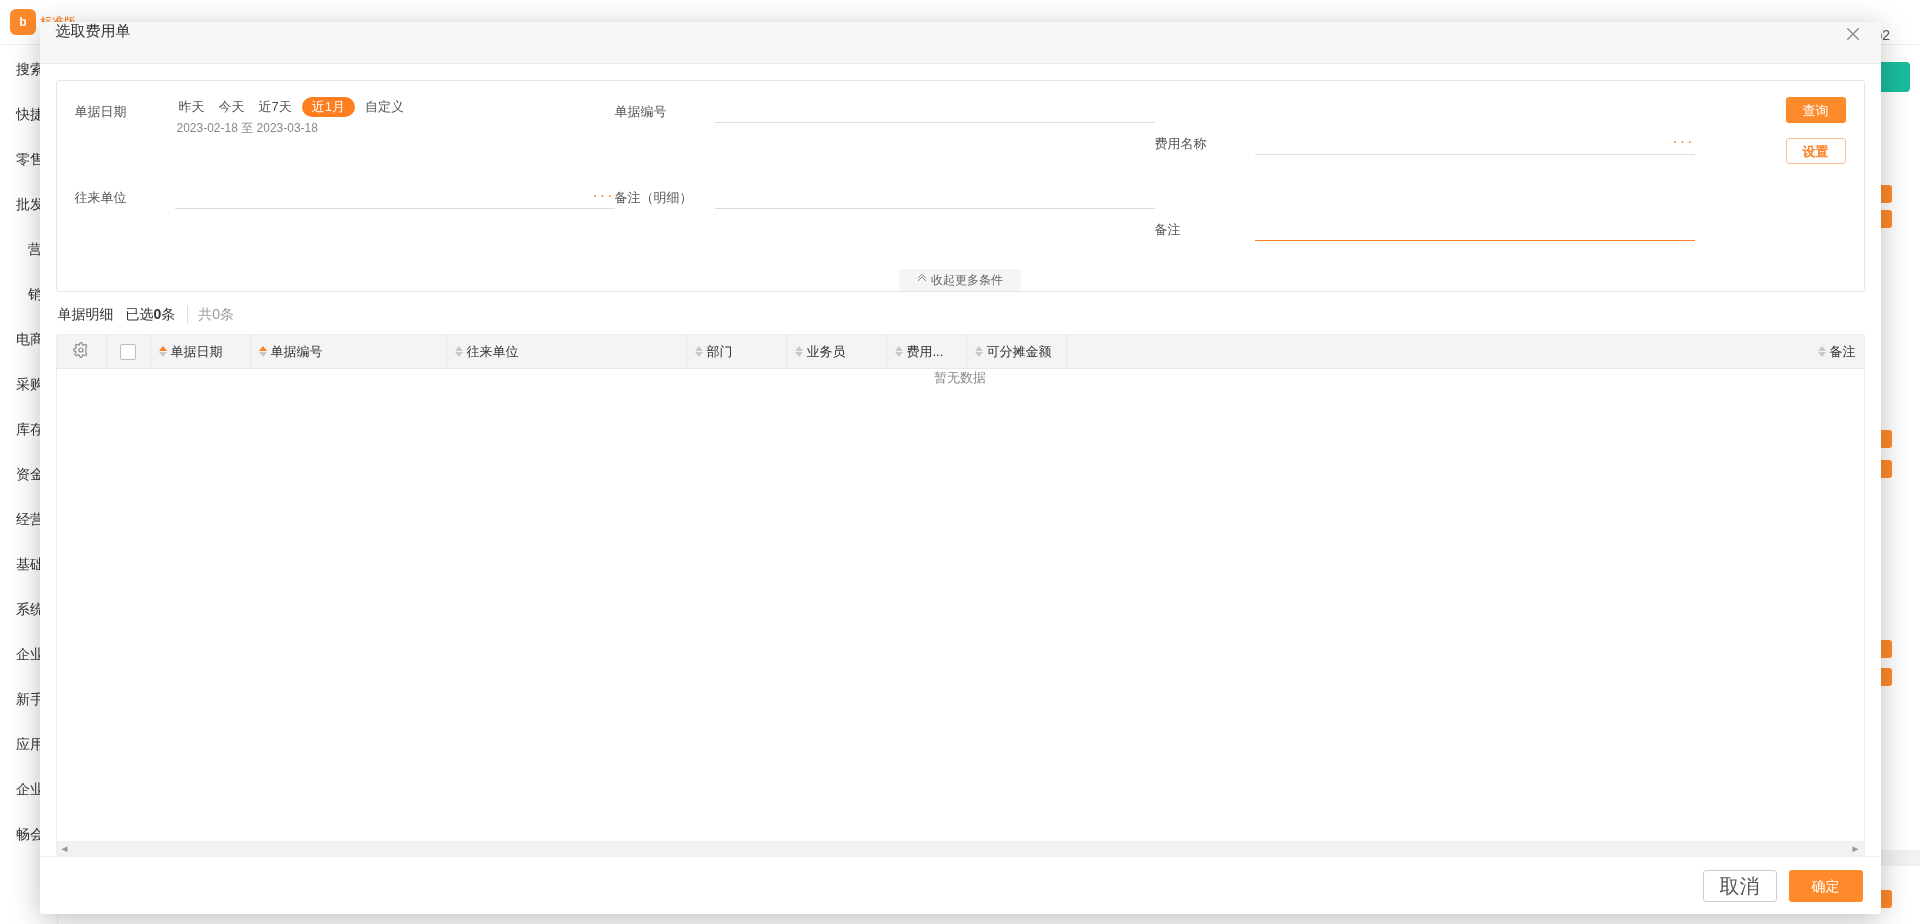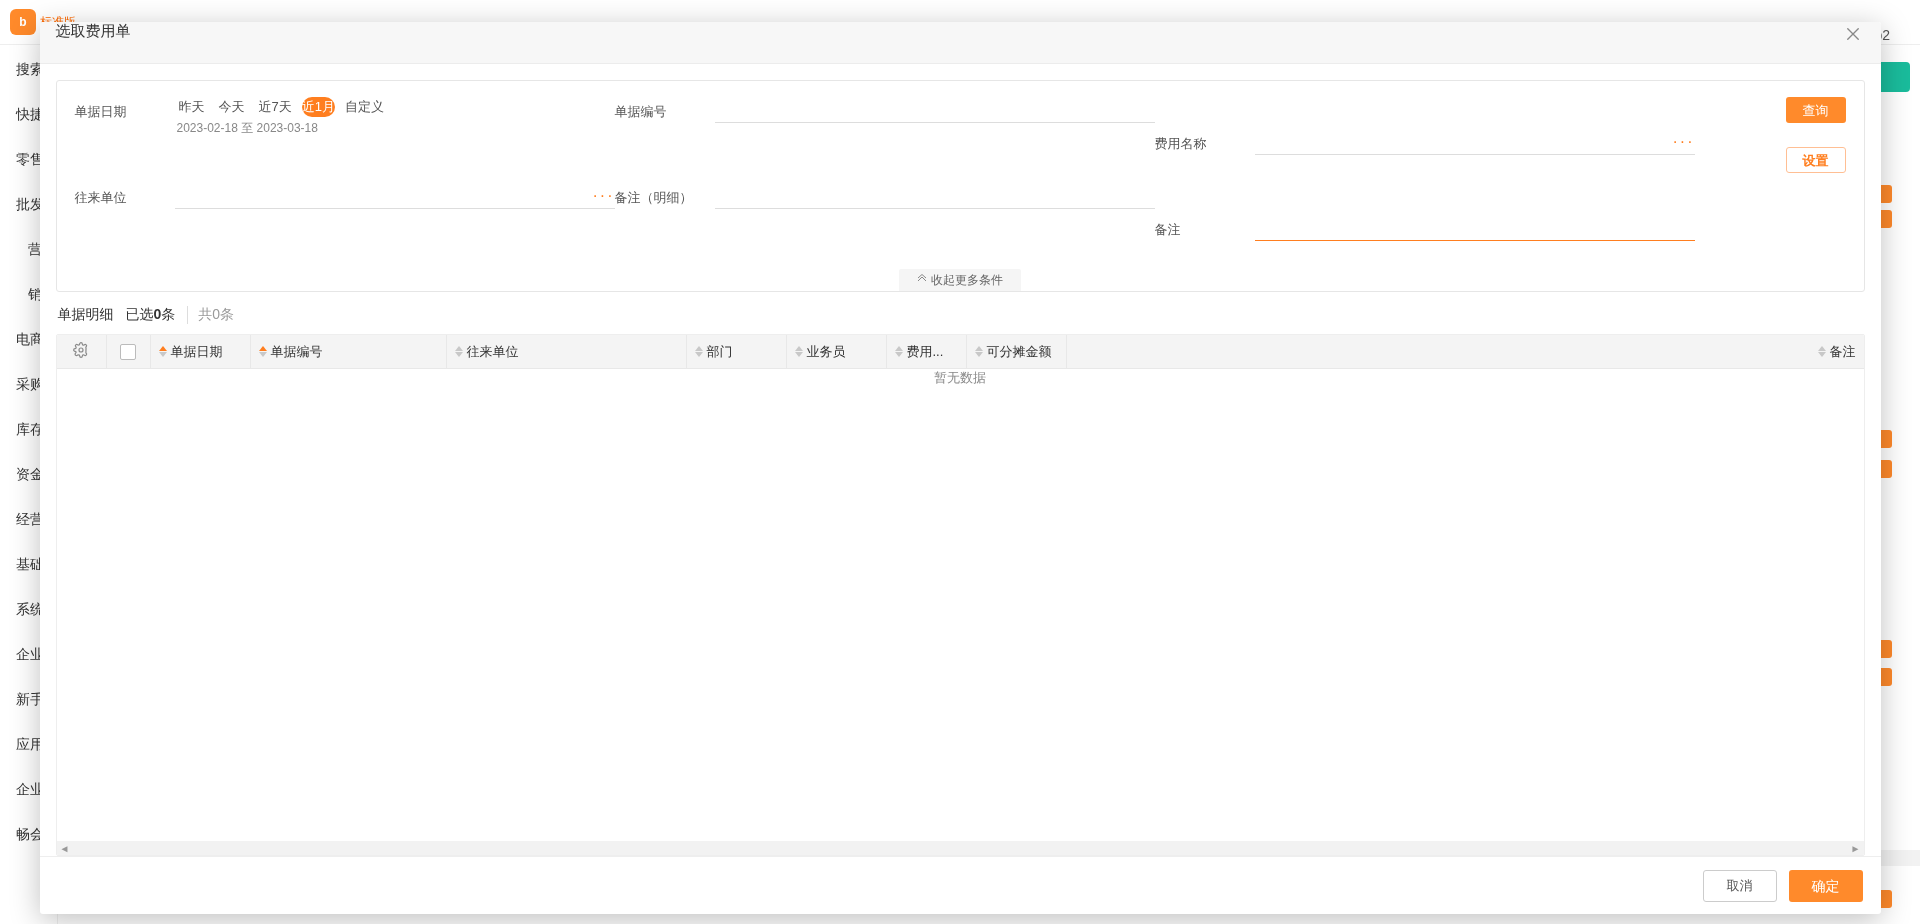--- a/index.html
+++ b/index.html
@@ -190,21 +190,21 @@
     .chip {
       font-size: 13px;
       color: #555;
       padding: 1px 4px;
       border-radius: 10px;
       cursor: pointer;
     }
     .chip.active {
       background: #ff7e1f;
       color: #fff;
-      padding: 1px 0;
+      padding: 1px 10px;
     }
     .date-range {
       font-size: 12px;
       color: #888;
       padding-left: 2px;
     }
     .line-input {
       border: none;
       border-bottom: 1px solid #ddd;
       outline: none;
@@ -226,21 +226,21 @@
       font-size: 16px;
       cursor: pointer;
       letter-spacing: 2px;
     }
     .filter-right {
       position: absolute;
       right: 18px;
       top: 16px;
       display: flex;
       flex-direction: column;
-      gap: 24px;
+      gap: 15px;
     }
     .btn {
       display: inline-flex;
       align-items: center;
       justify-content: center;
       height: 26px;
       min-width: 60px;
       padding: 0 14px;
       font-size: 13px;
       border-radius: 3px;
@@ -367,21 +367,21 @@
       height: 58px;
       display: flex;
       align-items: center;
       justify-content: flex-end;
       gap: 12px;
       padding: 0 18px;
       border-top: 1px solid #eee;
     }
     .btn-default {
       background: #fff; color: #555; border: 1px solid #ccc;
-      height: 32px; min-width: 74px; font-size: 13px; text-align: right;
+      height: 32px; min-width: 74px; font-size: 20px; text-align: right;
     }
     .btn-confirm {
       background: #ff8a2b; color: #fff; height: 32px; min-width: 74px; font-size: 14px;
     }
   </style>
 </head>
 <body>
 
 <div class="bg-page">
   <div class="bg-header">

